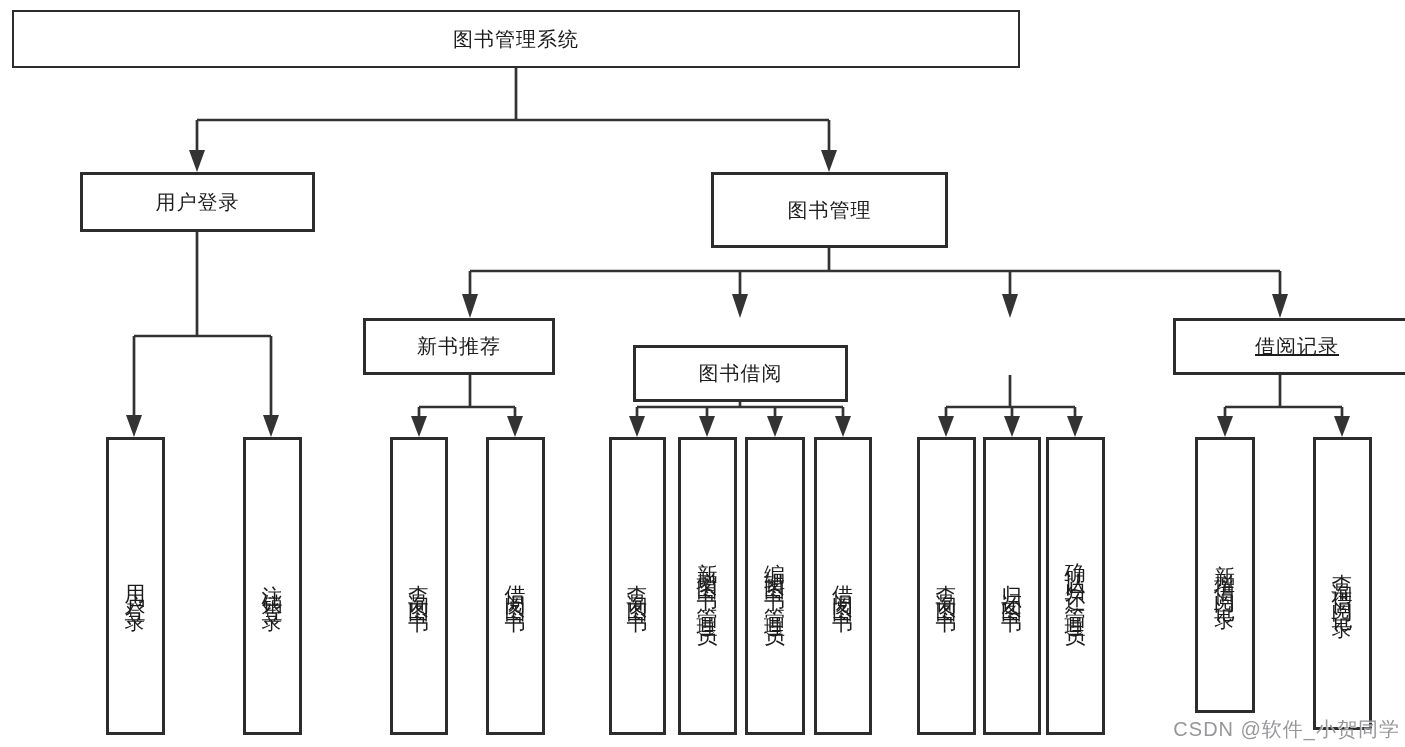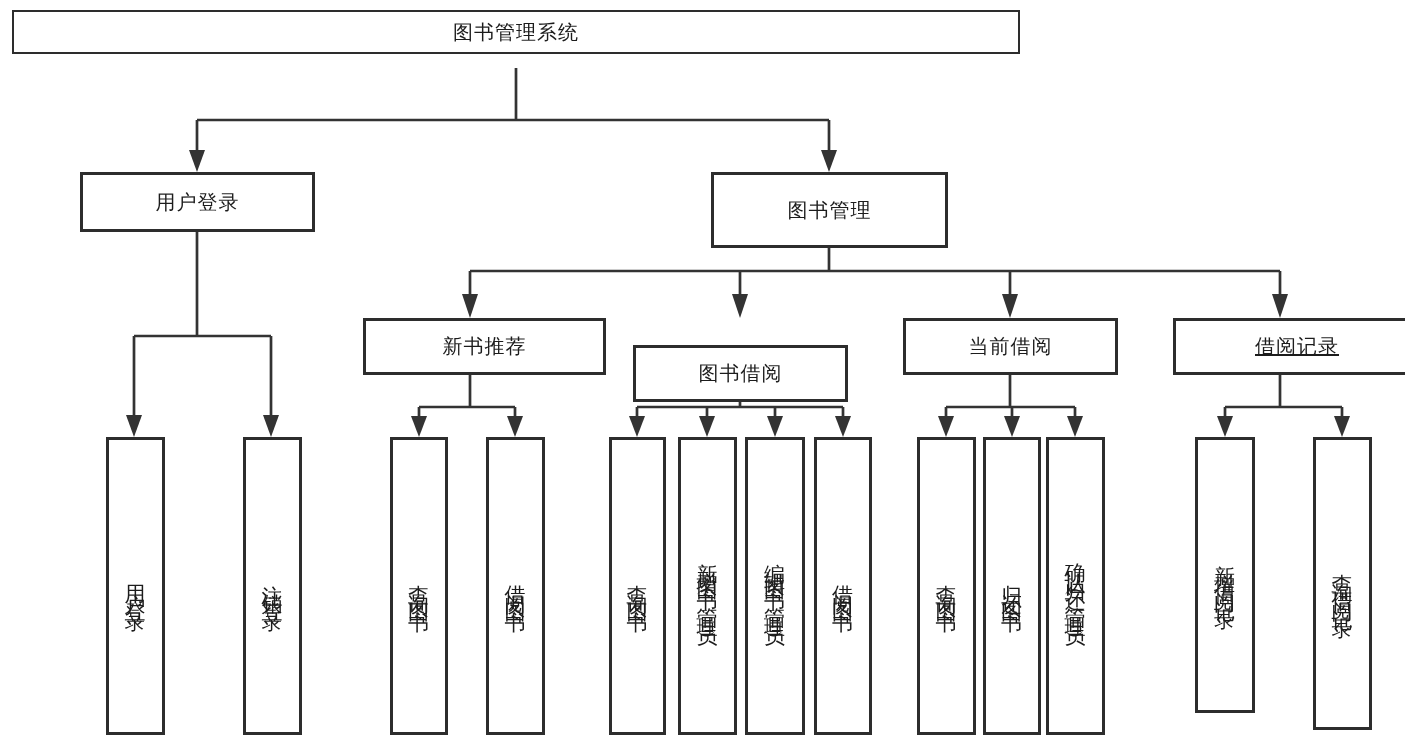--- a/index.html
+++ b/index.html
@@ -41,26 +41,26 @@
   }
   .leaf .vtext {
     writing-mode: vertical-rl;
     text-orientation: mixed;
     font-size: 21px;
     letter-spacing: 9px;
     line-height: 1;
     white-space: nowrap;
   }
   
-  #node-root   { left: 12px;  top: 10px;  width: 1008px; height: 44px; }
+  #node-root   { left: 12px;  top: 10px;  width: 1008px; height: 58px; }
   
   #node-login  { left: 80px;  top: 172px; width: 235px; height: 60px; }
   #node-mgmt   { left: 711px; top: 172px; width: 237px; height: 76px; }
   
-  #node-rec      { left: 363px;  top: 318px; width: 243px; height: 57px; }
+  #node-rec      { left: 363px;  top: 318px; width: 192px; height: 57px; }
   #node-borrow   { left: 633px;  top: 318px; width: 215px; height: 57px; margin-top: 27px; }
   #node-current  { left: 903px;  top: 318px; width: 215px; height: 57px; }
   #node-records  { left: 1173px; top: 318px; width: 248px; height: 57px; text-decoration: underline; }
   
   #leaf-l1  { left: 106px; }
   #leaf-l2  { left: 243px; }
   #leaf-l3  { left: 390px;  width: 58px; }
   #leaf-l4  { left: 486px; }
   #leaf-l5  { left: 609px;  width: 57px; }
   #leaf-l6  { left: 678px; }
@@ -138,23 +138,20 @@
   <div class="node h-label" id="node-mgmt">
     <span>图书管理</span>
   </div>
 
   <div class="node h-label" id="node-rec">
     <span>新书推荐</span>
   </div>
   <div class="node h-label" id="node-borrow">
     <span>图书借阅</span>
   </div>
-  <div class="node h-label" id="node-current">
-    <span>当前借阅</span>
-  </div>
   <div class="node h-label" id="node-records">
     <span>借阅记录</span>
   </div>
 
   <div class="node leaf" id="leaf-l1">
     <span class="vtext">用户登录</span>
   </div>
   <div class="node leaf" id="leaf-l2">
     <span class="vtext">注销登录</span>
   </div>
@@ -185,13 +182,14 @@
   <div class="node leaf" id="leaf-l11">
     <span class="vtext">确认归还（管理员）</span>
   </div>
   <div class="node leaf" id="leaf-l12">
     <span class="vtext">新增借阅记录</span>
   </div>
   <div class="node leaf" id="leaf-l13">
     <span class="vtext">查询借阅记录</span>
   </div>
 
+  <div id="watermark">CSDN @软件_小贺同学</div>
 </div>
 
 </body></html>

